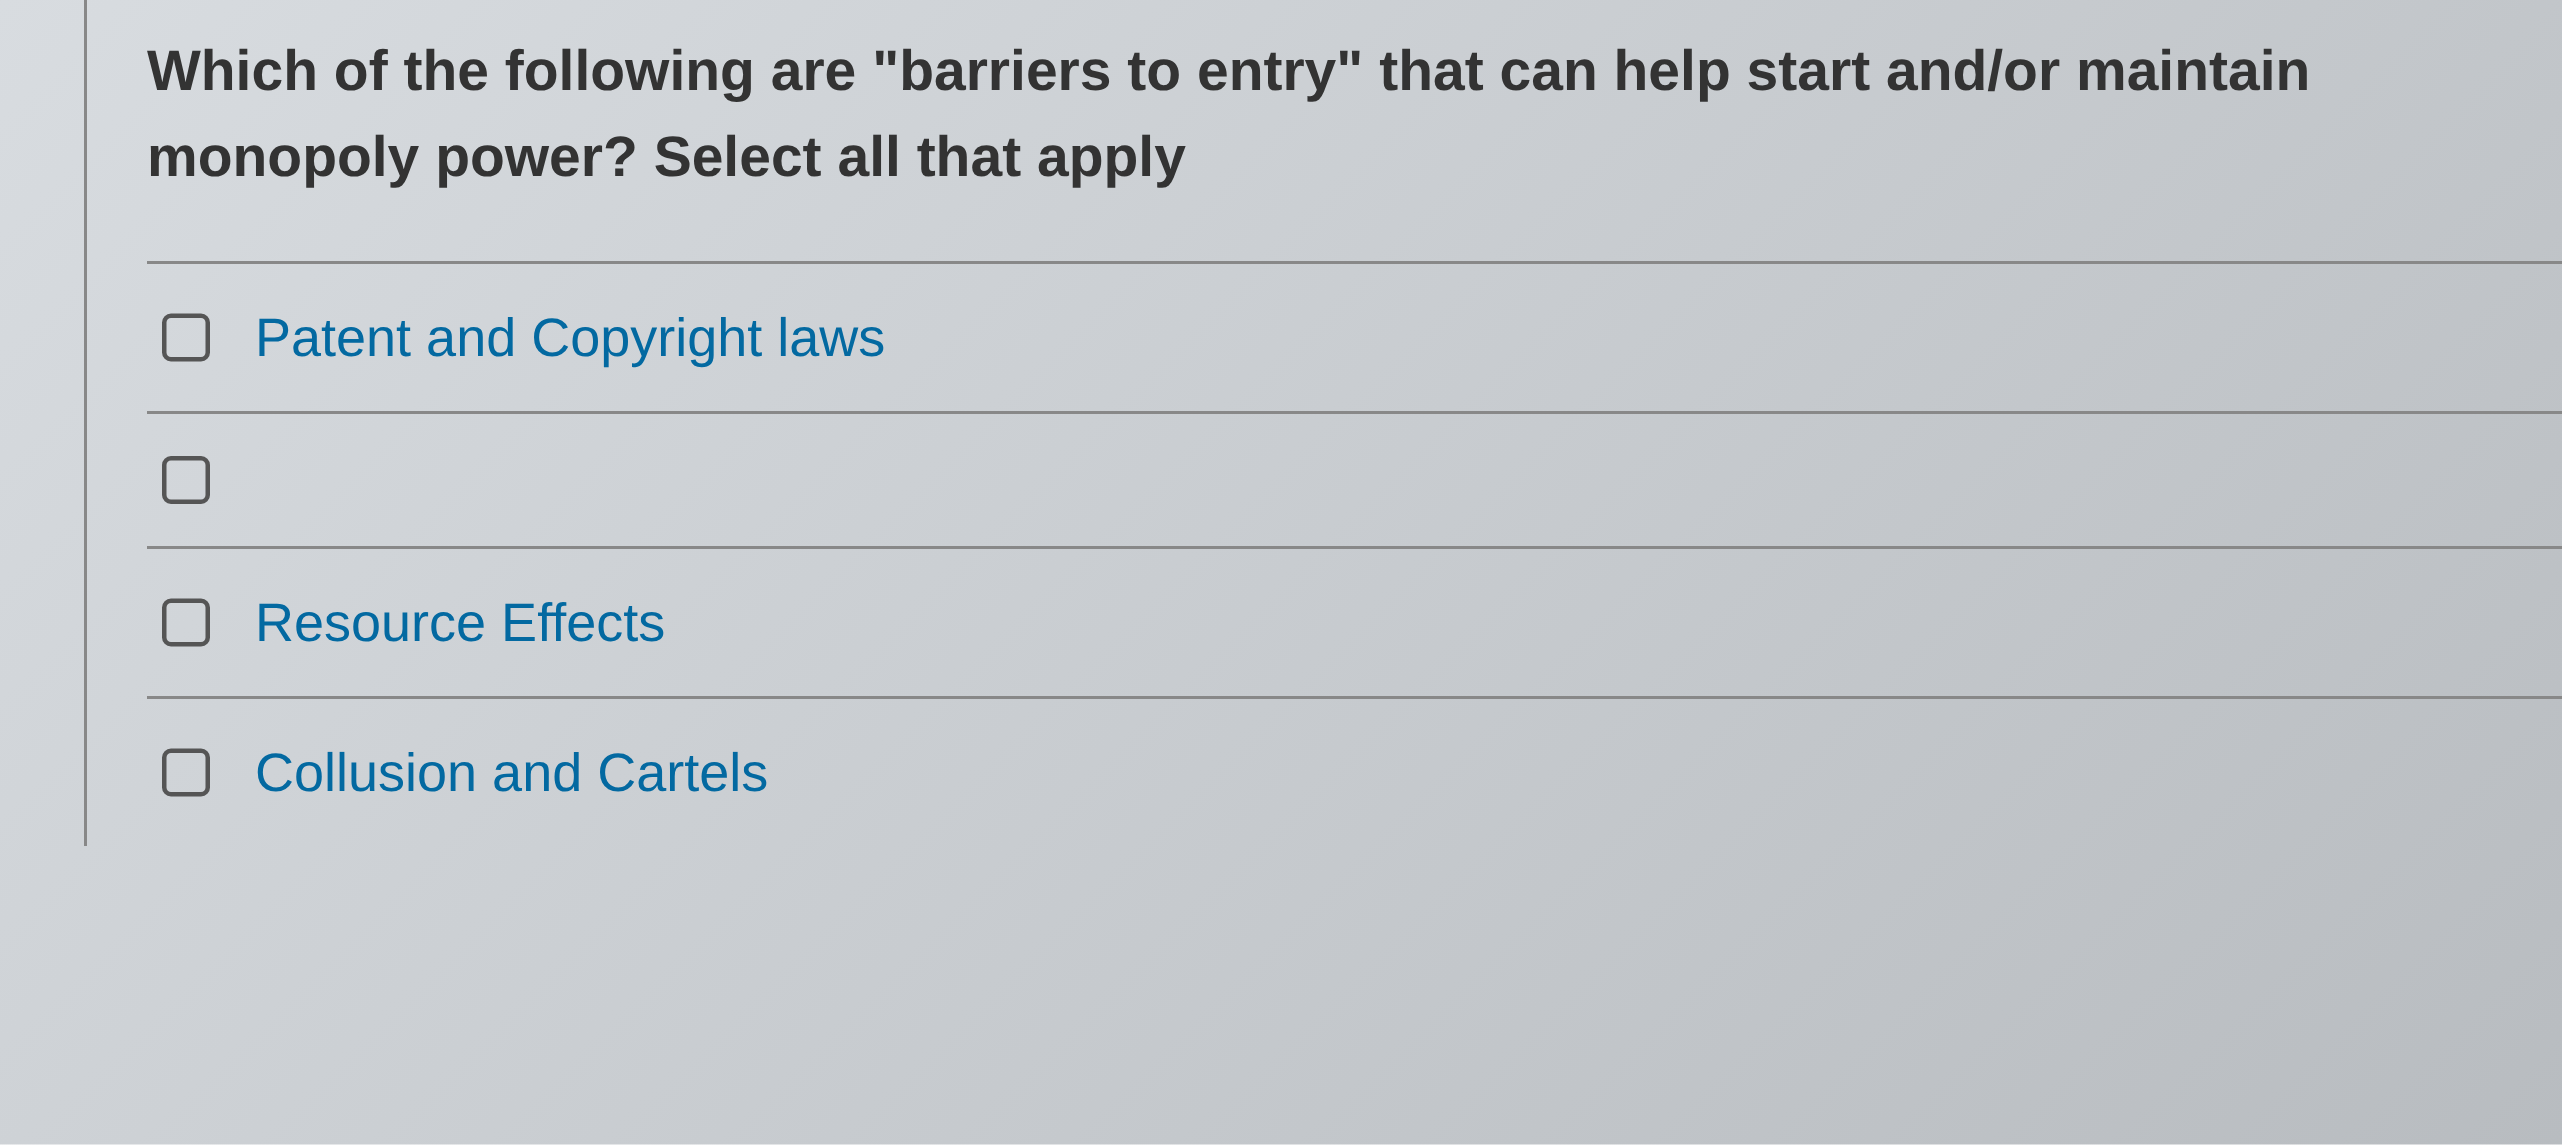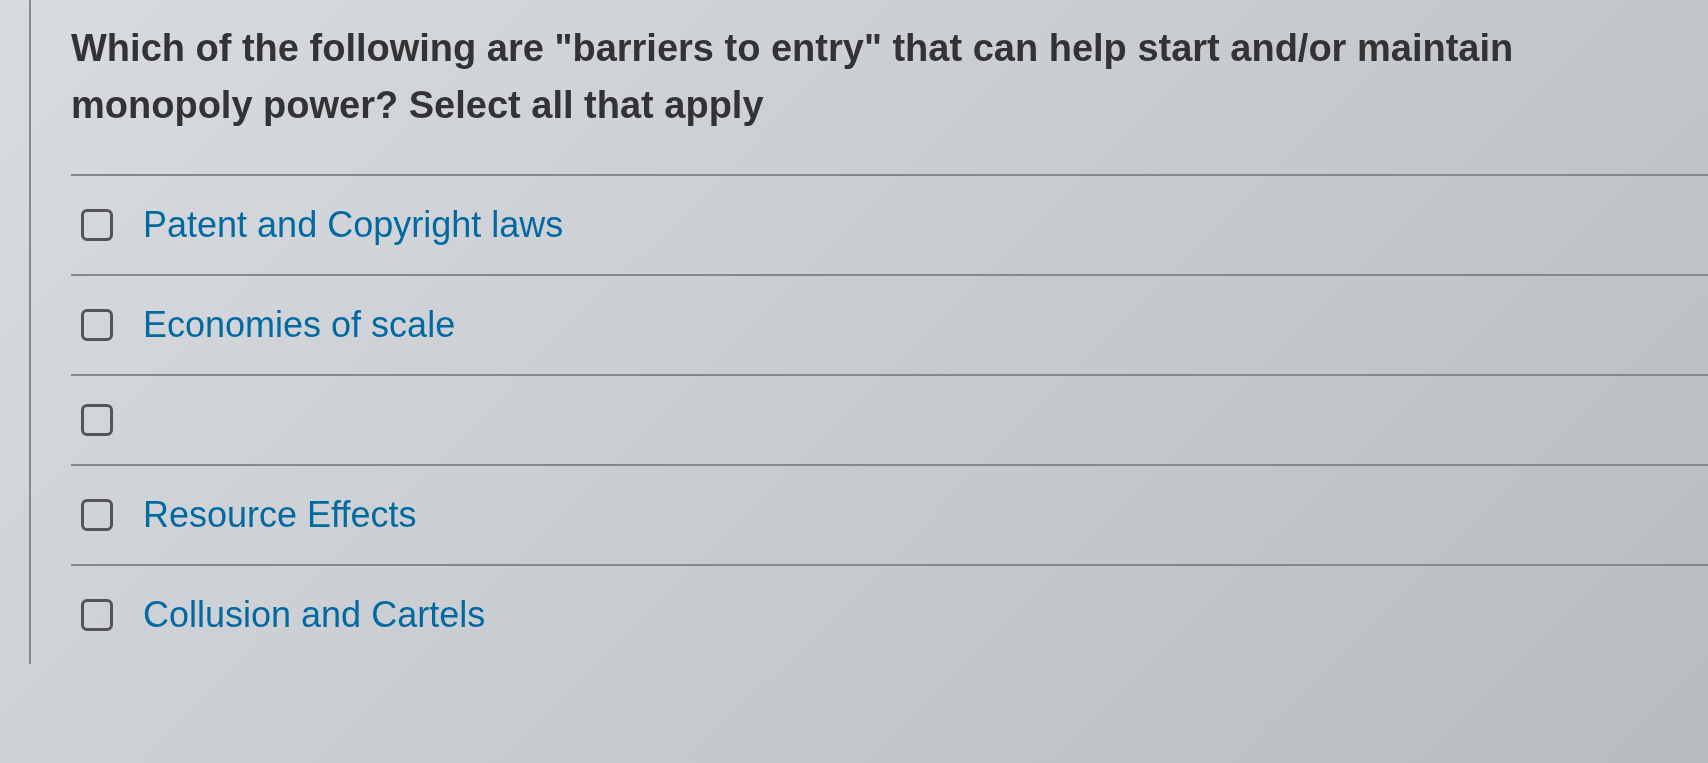--- a/index.html
+++ b/index.html
@@ -10,21 +10,21 @@
     body {
       font-family: "Segoe UI", "Helvetica Neue", Arial, sans-serif;
       background: linear-gradient(135deg, #d8dce0 0%, #c8ccd0 50%, #b8bcc0 100%);
       min-height: 763px;
       width: 1708px;
       padding: 0;
       overflow: hidden;
     }
     .quiz-container {
       border-left: 2px solid #888;
-      margin-left: 29px;
+      margin-left: 56px;
       padding: 20px 0 0 40px;
       height: 100%;
     }
     .question-text {
       font-size: 38px;
       font-weight: 600;
       color: #333;
       line-height: 1.5;
       margin-bottom: 40px;
       padding-right: 20px;
@@ -64,24 +64,20 @@
 <div class="quiz-container">
   <div class="question-text">Which of the following are "barriers to entry" that can help start and/or maintain monopoly power? Select all that apply</div>
 
   <div class="options-list">
 
     <div class="option-row">
       <div class="checkbox"></div>
       <div class="option-label">Patent and Copyright laws</div>
     </div>
 
-    <div class="option-row">
-      <div class="checkbox"></div>
-      <div class="option-label">Economies of scale</div>
-    </div>
 
     <div class="option-row">
       <div class="checkbox"></div>
     </div>
 
     <div class="option-row">
       <div class="checkbox"></div>
       <div class="option-label">Resource Effects</div>
     </div>
 

